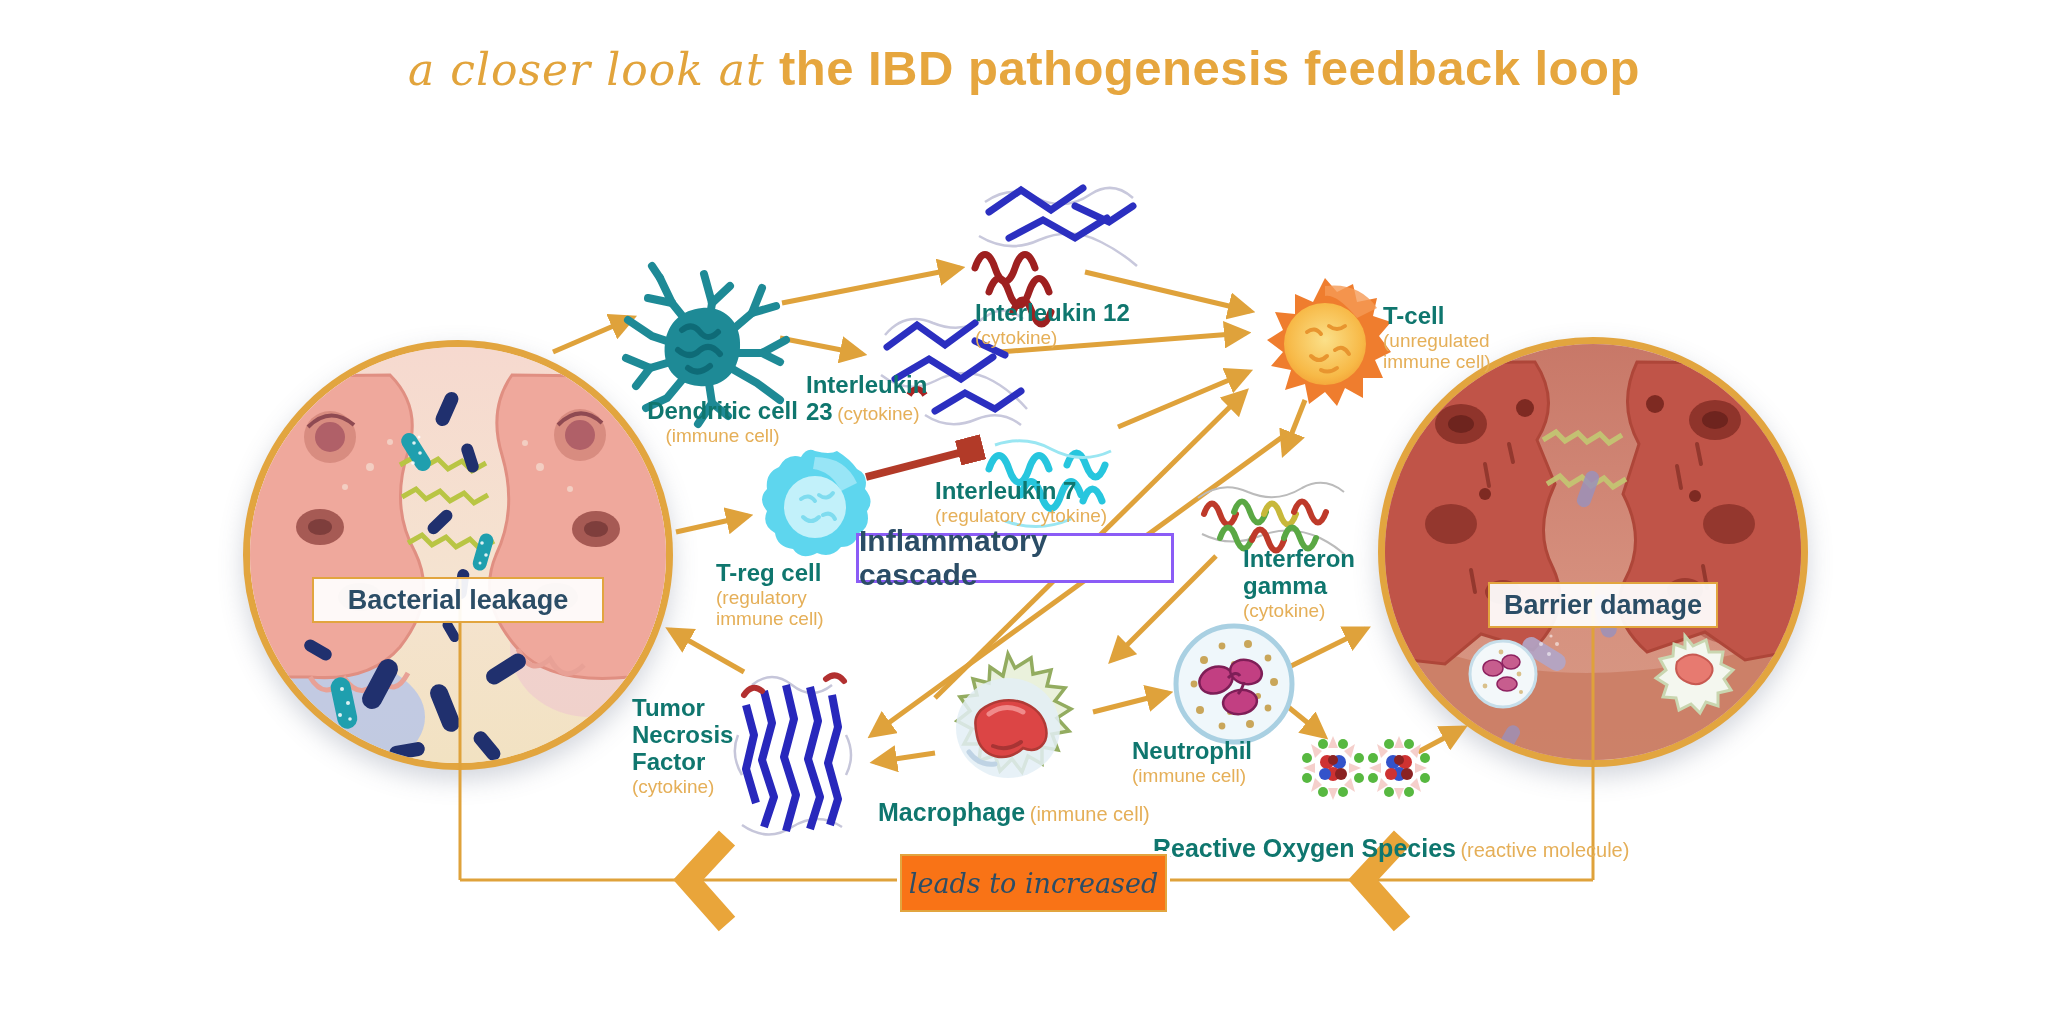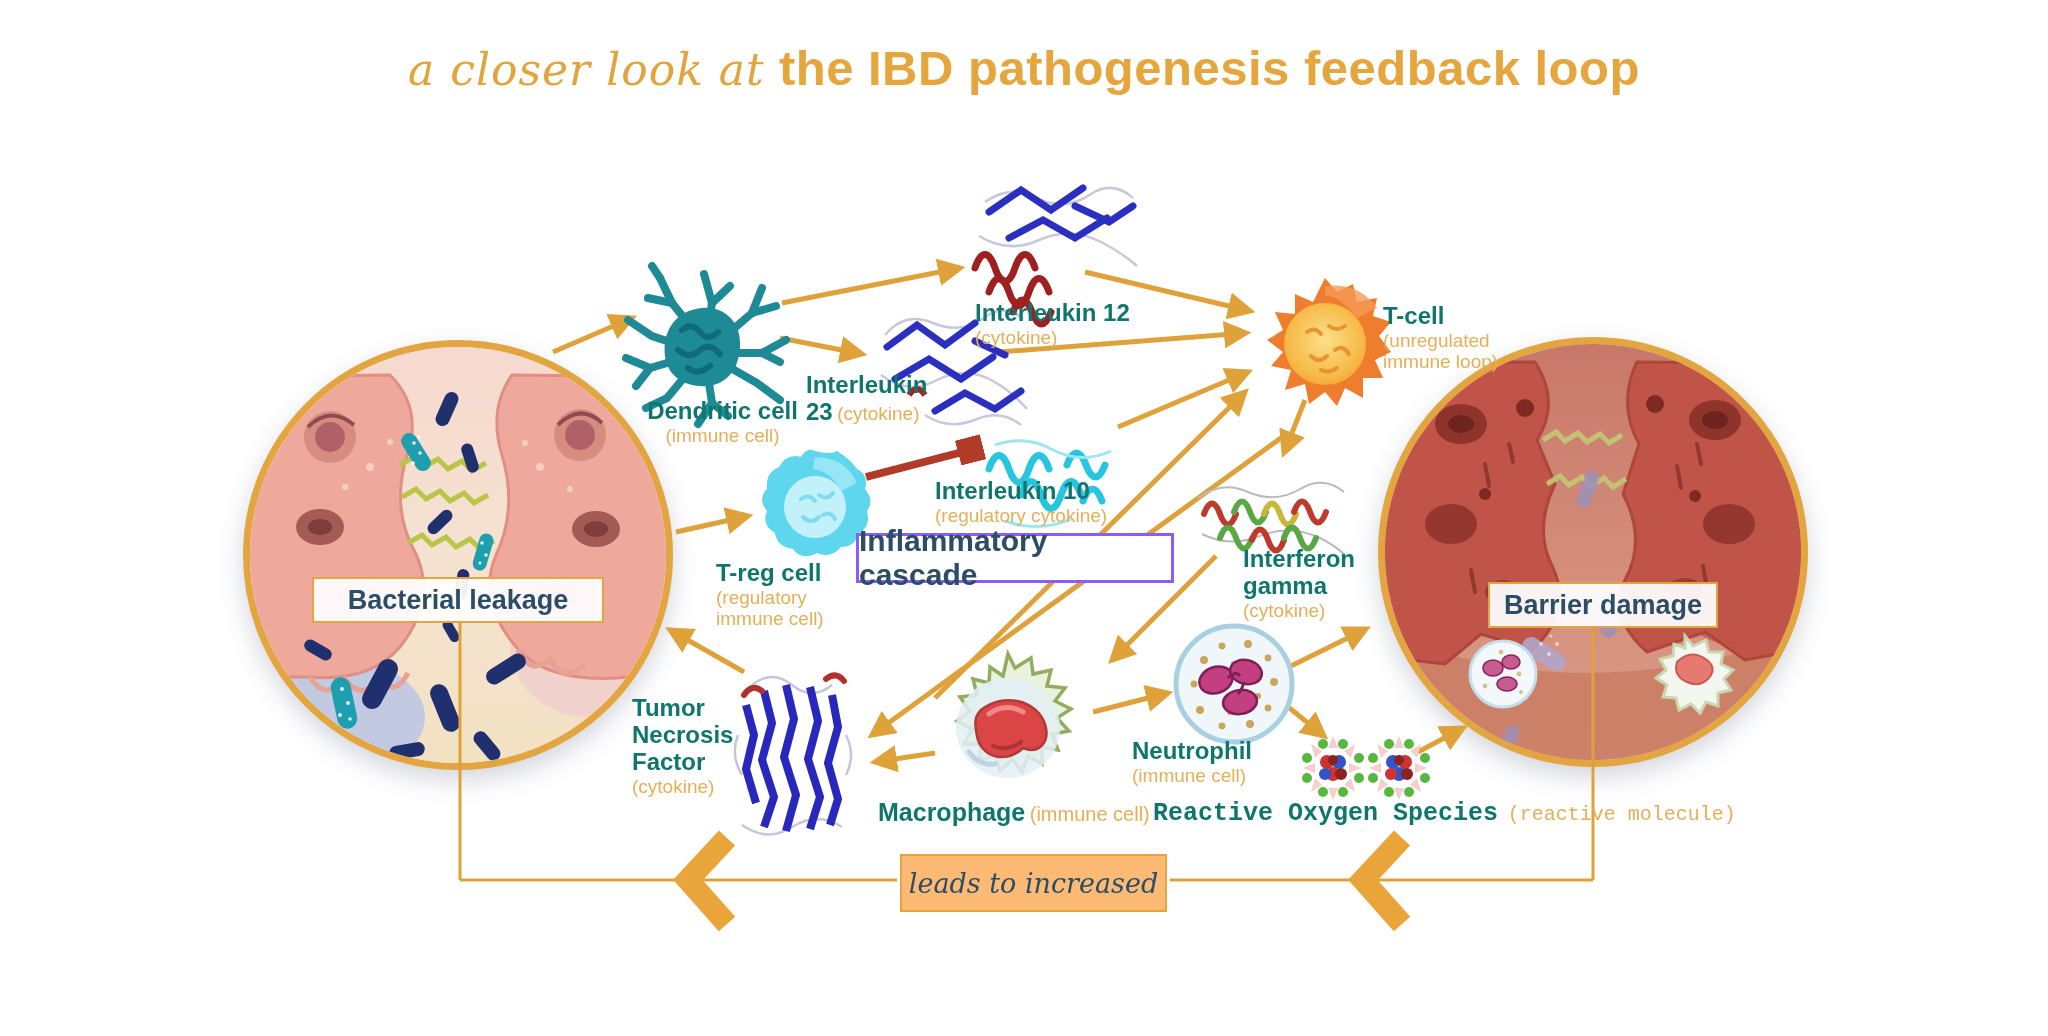--- a/index.html
+++ b/index.html
@@ -16,21 +16,21 @@
              border:7px solid #E2A53F;box-sizing:border-box;overflow:hidden;
              box-shadow:0 10px 24px rgba(80,90,120,.25);background:#f4e4d2;}
   .bigcircle svg{display:block;width:416px;height:416px;}
   
   .panel-label-box{position:absolute;background:rgba(255,255,255,.93);border:2px solid #E2A53F;
                    display:flex;align-items:center;justify-content:center;
                    font-weight:bold;font-size:27px;color:#2B4D66;z-index:30;margin-top:40px;}
   .cascade-box{position:absolute;left:856px;top:533px;width:312px;height:44px;background:#ffffff;
                border:3px solid #8b5cf6;display:flex;align-items:center;justify-content:center;
                font-weight:bold;font-size:30px;color:#2B4D66;z-index:30;}
-  .leads-box{position:absolute;left:900px;top:854px;width:263px;height:54px;background:#fdba74;
+  .leads-box{position:absolute;left:900px;top:854px;width:263px;height:54px;background:#f97316;
              border:2px solid #E2A53F;box-shadow:0 0 0 3px #fff;display:flex;align-items:center;justify-content:center;
              font-family:"DejaVu Serif",serif;font-style:italic;font-size:27px;color:#2B4D66;z-index:30;}
   
   .nlabel{position:absolute;z-index:25;line-height:1.12;}
   .nlabel .name{font-weight:bold;font-size:24px;color:#0f766e;}
   .nlabel .qual{font-weight:normal;font-size:19px;color:#E5AF58;}
   .center{text-align:center;}
   .nowrap{white-space:nowrap;}
   .icon{position:absolute;z-index:20;}
   svg{overflow:visible;}
@@ -492,30 +492,30 @@
     <span class="qual">(cytokine)</span>
   </div>
 
   <div class="nlabel" style="left:975px;top:300px;width:200px;">
     <div class="name">Interleukin 12</div>
     <div class="qual">(cytokine)</div>
   </div>
 
   <div class="nlabel" style="left:1383px;top:303px;width:125px;">
     <div class="name">T-cell</div>
-    <div class="qual">(unregulated immune loop)</div>
+    <div class="qual">(unregulated immune cell)</div>
   </div>
 
   <div class="nlabel" style="left:716px;top:560px;width:115px;">
     <div class="name">T-reg cell</div>
     <div class="qual">(regulatory immune cell)</div>
   </div>
 
   <div class="nlabel" style="left:935px;top:478px;width:230px;">
-    <div class="name">Interleukin 10</div>
+    <div class="name">Interleukin 7</div>
     <div class="qual">(regulatory cytokine)</div>
   </div>
 
   <div class="nlabel" style="left:1243px;top:546px;width:115px;">
     <div class="name">Interferon gamma</div>
     <div class="qual">(cytokine)</div>
   </div>
 
   <div class="nlabel" style="left:632px;top:695px;width:105px;">
     <div class="name">Tumor Necrosis Factor</div>
@@ -525,18 +525,18 @@
   <div class="nlabel nowrap" style="left:878px;top:798px;">
     <span class="name" style="font-size:25px;text-align:center;">Macrophage</span>
     <span class="qual" style="font-size:20px;">(immune cell)</span>
   </div>
 
   <div class="nlabel" style="left:1132px;top:738px;width:140px;">
     <div class="name">Neutrophil</div>
     <div class="qual">(immune cell)</div>
   </div>
 
-  <div class="nlabel nowrap" style="left:1153px;top:800px;font-family:Liberation Mono, monospace;">
+  <div class="nlabel nowrap" style="left:1153px;top:834px;">
     <span class="name" style="font-size:25px;">Reactive Oxygen Species</span>
     <span class="qual" style="font-size:20px;">(reactive molecule)</span>
   </div>
 
 </div>
 
 </body></html>

